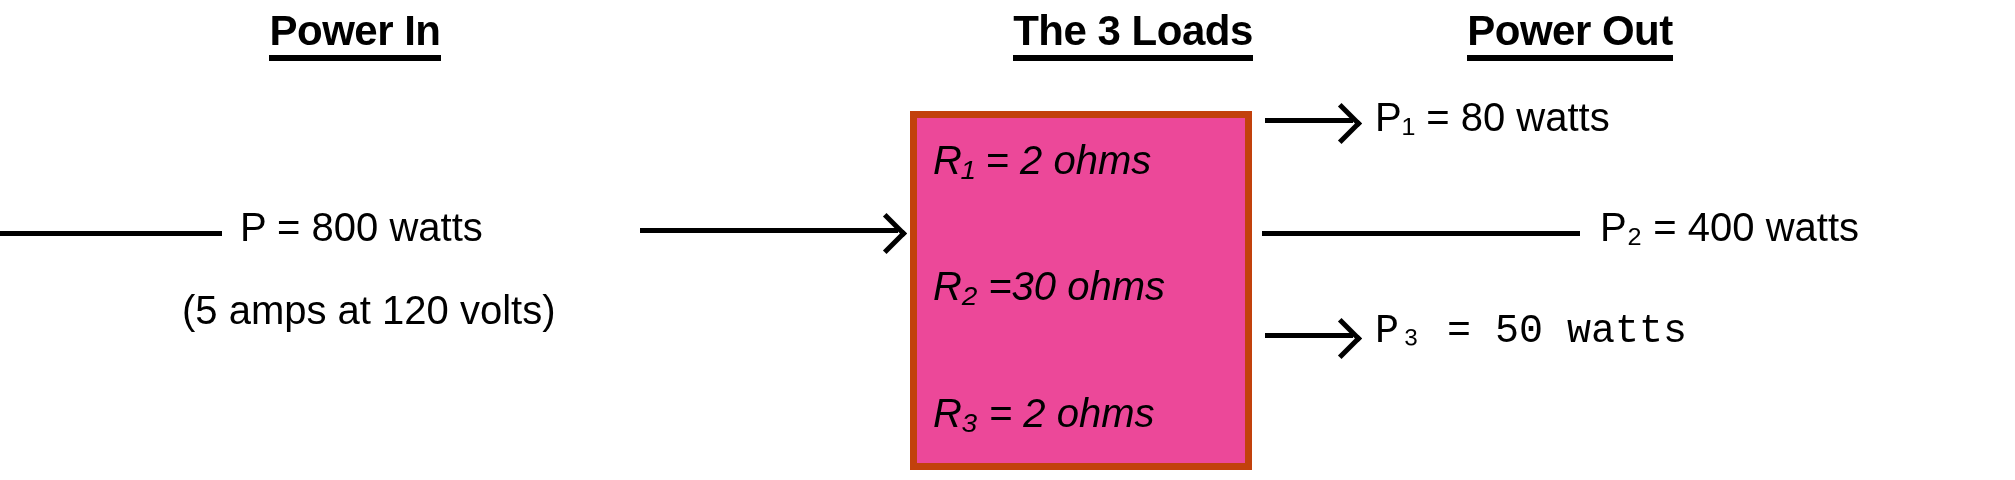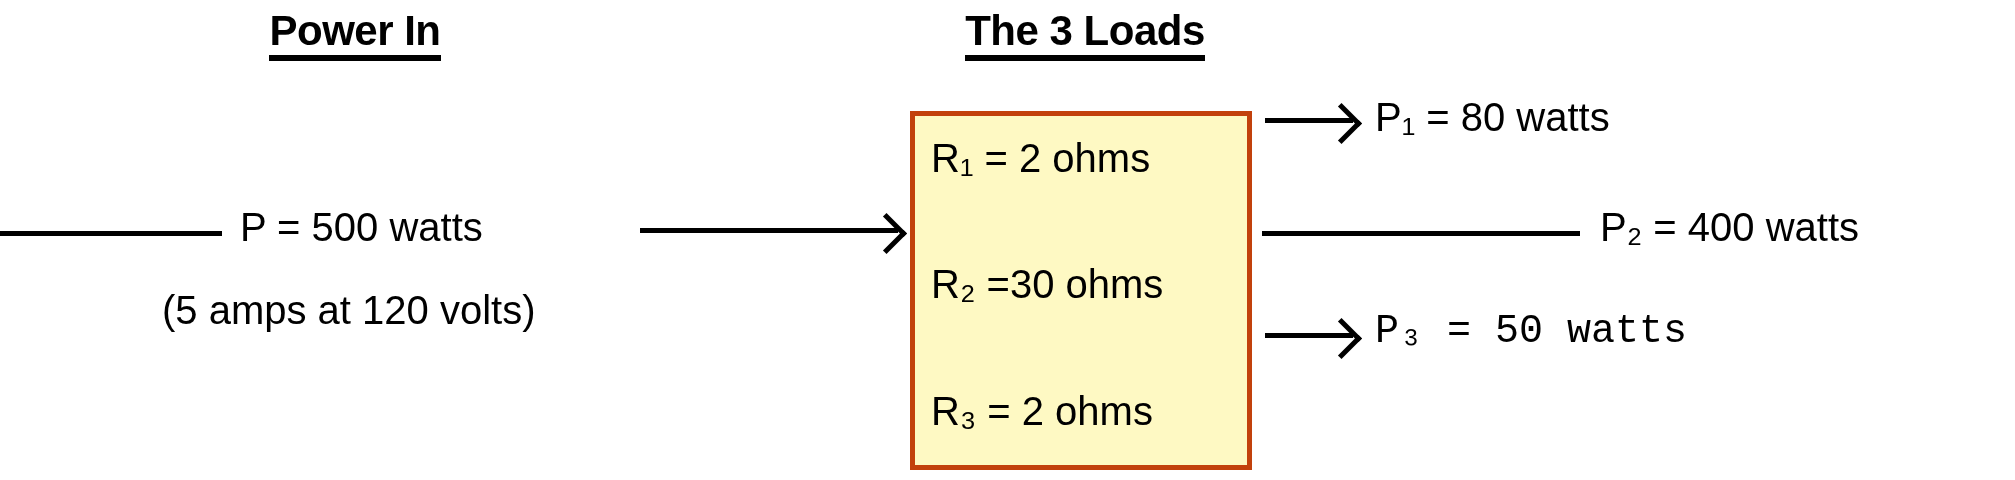--- a/index.html
+++ b/index.html
@@ -30,33 +30,34 @@
     white-space: nowrap;
     text-align: center;
     letter-spacing: -0.5px;
   }
   .heading .hd-text {
     display: inline-block;
     border-bottom: 6px solid #000;
     padding-bottom: 3px;
   }
   #hd-power-in   { left: 175px;  top: 10px; width: 360px; }
-  #hd-three-loads{ left: 880px;  top: 10px; width: 410px; }
+  #hd-three-loads{ left: 928px;  top: 10px; width: 410px; }
   #hd-power-out  { left: 1390px; top: 10px; width: 360px; }
 
   
   #loads-box {
     position: absolute;
     left: 910px;
     top: 111px;
     width: 342px;
     height: 359px;
-    border: 5px solid #c2410c;
+    border: 7px solid #c2410c;
     box-sizing: border-box;
-    background: #fef9c3;
+    background: #ec4899;
+    font-style: italic;
   }
   .load-line {
     position: absolute;
     left: 16px;
     font-size: 40px;
     line-height: 1;
     white-space: nowrap;
     font-family: "Liberation Sans", sans-serif;
   }
   #load-r1 { top: 22px; }
@@ -65,21 +66,21 @@
 
   
   .label {
     position: absolute;
     font-size: 40px;
     line-height: 1;
     white-space: nowrap;
     font-family: "Liberation Sans", sans-serif;
   }
   #lbl-p-in      { left: 240px;  top: 207px; }
-  #lbl-amps      { left: 162px;  top: 290px; text-align: center; }
+  #lbl-amps      { left: 182px;  top: 290px; text-align: center; }
   #lbl-p1        { left: 1375px; top: 97px;  }
   #lbl-p2        { left: 1600px; top: 207px; }
   #lbl-p3        { left: 1375px; top: 312px; font-family: Liberation Mono, monospace; }
 
   
   .hline {
     position: absolute;
     height: 5px;
     background: #000;
   }
@@ -128,24 +129,27 @@
 <body>
 
 <div id="diagram">
 
   <div class="heading" id="hd-power-in">
     <span class="hd-text">Power In</span>
   </div>
   <div class="heading" id="hd-three-loads">
     <span class="hd-text">The 3 Loads</span>
   </div>
+  <div class="heading" id="hd-power-out">
+    <span class="hd-text">Power Out</span>
+  </div>
 
   <div class="hline" id="line-in-left"></div>
 
-  <div class="label" id="lbl-p-in">P = 500 watts</div>
+  <div class="label" id="lbl-p-in">P = 800 watts</div>
   <div class="label" id="lbl-amps">(5 amps at 120 volts)</div>
 
   <div class="arrow" id="arrow-into-box">
     <div class="shaft"></div>
     <div class="head"></div>
   </div>
 
   <div id="loads-box">
     <div class="load-line" id="load-r1">R₁ = 2 ohms</div>
     <div class="load-line" id="load-r2">R₂ =30 ohms</div>

